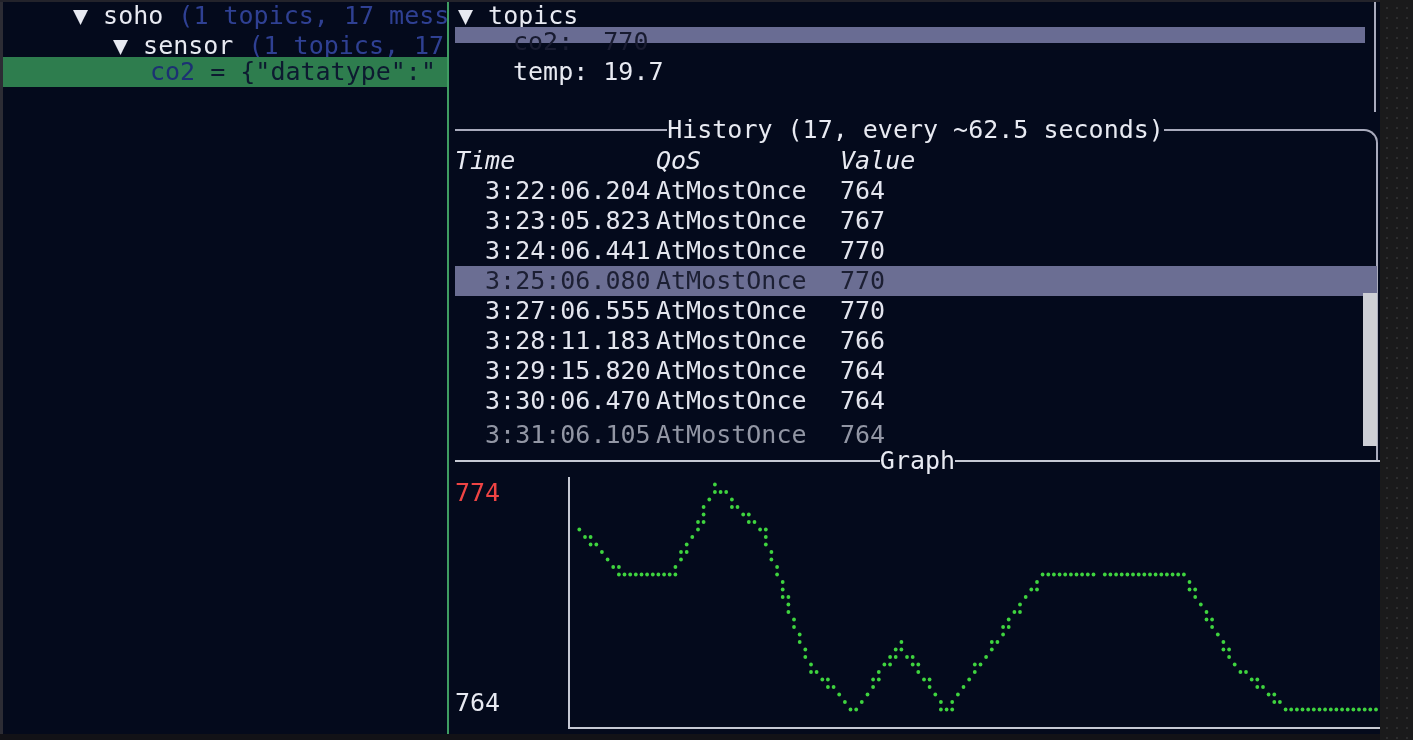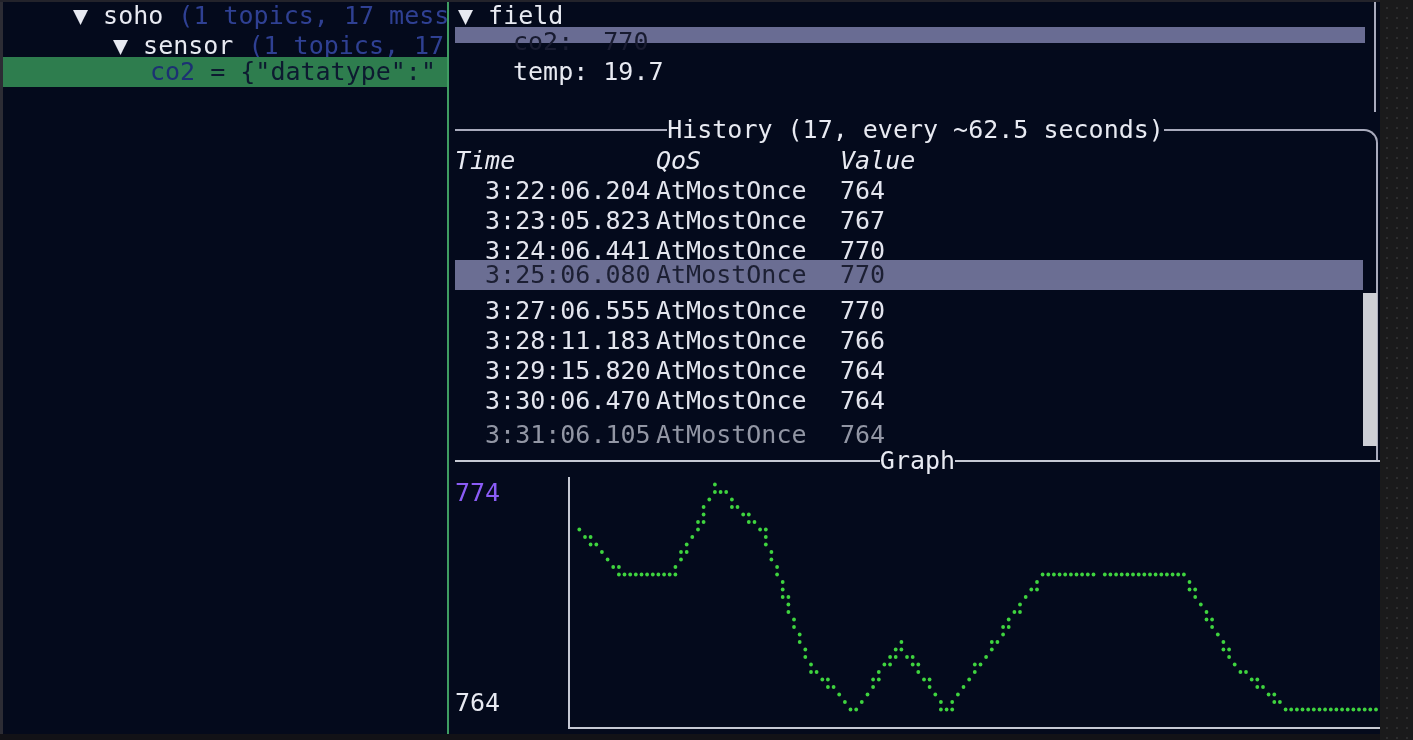--- a/index.html
+++ b/index.html
@@ -52,21 +52,21 @@
   .h-row.dim{color:#9296a4;}
   .h-row span{position:absolute;top:0;white-space:pre;}
   .h-time{left:15px;} .h-qos{left:201px;} .h-value{left:385px;}
   #history-scrollbar{left:1363px;top:293px;width:14px;height:153px;background:#cdcfd6;}
 
   
   #graph-title-line{left:455px;top:460px;width:925px;height:2px;background:#c6c9d4;}
   #graph-title-wrap{left:455px;top:447px;width:925px;height:27px;
     display:flex;justify-content:center;align-items:flex-end;}
   #graph-title-wrap span{background:#040a1c;color:#e8eaf2;line-height:27px;white-space:pre;}
-  #graph-ymax{left:455px;top:478px;height:30px;color:#8b5cf6;}
+  #graph-ymax{left:455px;top:478px;height:30px;color:#ef4444;}
   #graph-ymin{left:455px;top:688px;height:30px;color:#e8eaf2;}
   #graph-yaxis{left:568px;top:477px;width:2px;height:252px;background:#c6c9d4;}
   #graph-xaxis{left:568px;top:727px;width:812px;height:2px;background:#c6c9d4;}
   #graph-dots{left:568px;top:477px;}
 </style>
 </head>
 <body>
 
 <div class="abs" id="terminal-bg"></div>
 <div class="abs" id="desktop-strip"></div>
@@ -77,21 +77,21 @@
 <div class="abs" id="pane-divider"></div>
 
 <div class="abs tree-row pre" style="left:57px;top:1px;margin-left:16px;"><span>▼ soho </span><span class="tree-dim">(1 topics, 17 mess</span></div>
 
 <div class="abs tree-row pre" style="left:113px;top:31px;"><span>▼ sensor </span><span class="tree-dim">(1 topics, 17</span></div>
 
 <div class="abs" id="tree-row-selected">
   <div class="inner"><span class="sel-topic">co2</span><span class="sel-payload"> = {"datatype":"</span></div>
 </div>
 
-<div class="abs pre" id="field-header">▼ field</div>
+<div class="abs pre" id="field-header">▼ topics</div>
 
 <div class="abs" id="field-row-co2">
   <span class="txt">co2:  770</span>
 </div>
 
 <div class="abs pre" id="field-row-temp">temp: 19.7</div>
 
 <div class="abs" id="field-right-border"></div>
 
 <div class="abs" id="history-box"></div>
@@ -112,21 +112,21 @@
     <div class="h-row" style="top: 206px;">
       <span class="h-time"> 3:23:05.823</span>
       <span class="h-qos">AtMostOnce</span>
       <span class="h-value">767</span>
     </div>
     <div class="h-row" style="top: 236px;">
       <span class="h-time"> 3:24:06.441</span>
       <span class="h-qos">AtMostOnce</span>
       <span class="h-value">770</span>
     </div>
-    <div class="h-row sel" style="top: 260px;">
+    <div class="h-row sel" style="top: 266px; padding-left: 14px;">
       <span class="h-time"> 3:25:06.080</span>
       <span class="h-qos">AtMostOnce</span>
       <span class="h-value">770</span>
     </div>
     <div class="h-row" style="top: 296px;">
       <span class="h-time"> 3:27:06.555</span>
       <span class="h-qos">AtMostOnce</span>
       <span class="h-value">770</span>
     </div>
     <div class="h-row" style="top: 326px;">

